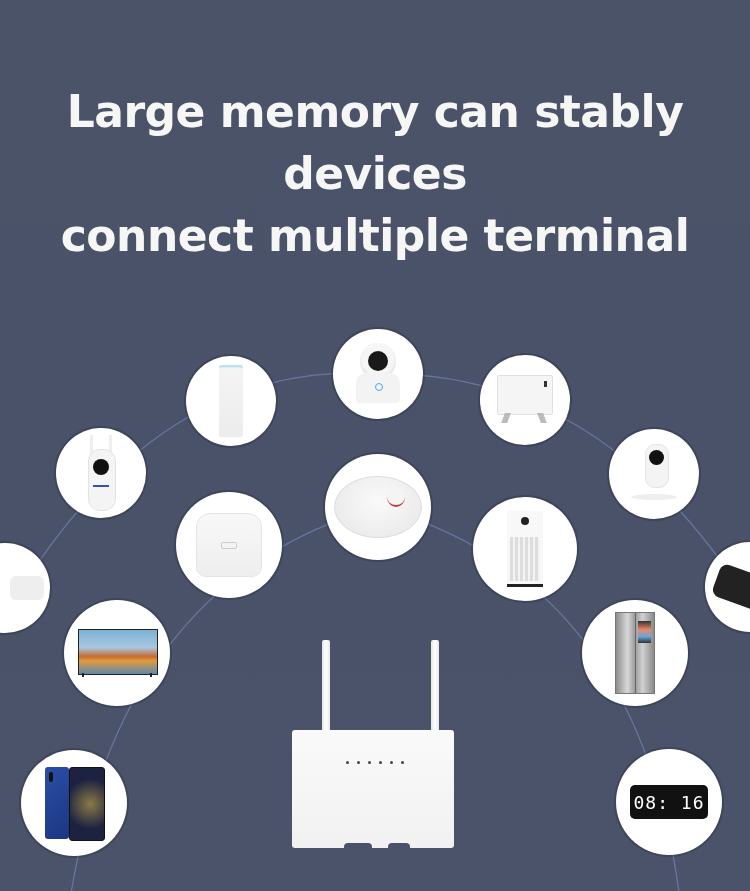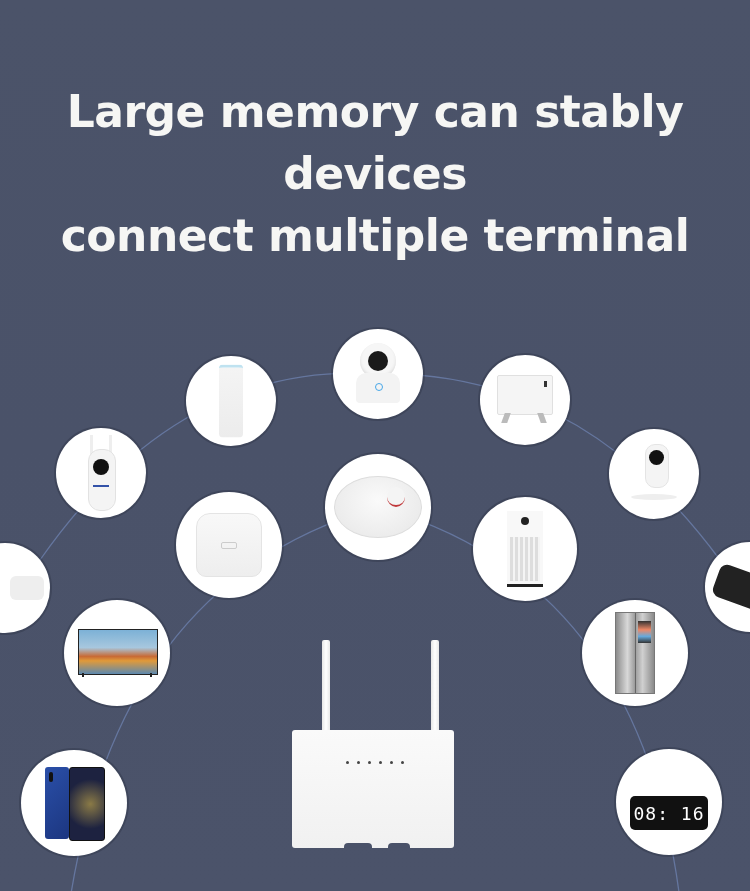--- a/index.html
+++ b/index.html
@@ -11,21 +11,21 @@
   .dev { position:absolute; border-radius:50%; background:#fff; box-shadow:0 0 0 2px rgba(40,46,64,0.35); overflow:hidden; }
   .dev .g { position:absolute; left:50%; top:50%; transform:translate(-50%,-50%); }
   
   .router { position:absolute; left:292px; top:640px; width:170px; height:210px; }
   .antenna { position:absolute; top:0; width:8px; height:95px; background:linear-gradient(90deg,#e6e6e6,#fff,#e8e8e8); border-radius:2px; }
   .router-body { position:absolute; left:0; top:90px; width:162px; height:118px; background:linear-gradient(180deg,#fafafa,#f1f1f1); border-radius:3px; }
   .leds { position:absolute; left:54px; top:31px; display:flex; gap:8px; }
   .led { width:3px; height:3px; border-radius:50%; background:#444; }
   .foot-notch { position:absolute; bottom:0; height:5px; background:#4a5269; }
   
-  .clock-face { width:78px; height:34px; background:#111; border-radius:5px; color:#fff; font-family:"DejaVu Sans Mono", monospace; font-size:18px; display:flex; align-items:center; justify-content:center; letter-spacing:1px;margin-top:11px; }
+  .clock-face { width:78px; height:34px; background:#111; border-radius:5px; color:#fff; font-family:"DejaVu Sans Mono", monospace; font-size:18px; display:flex; align-items:center; justify-content:center; letter-spacing:1px; }
 </style>
 </head>
 <body>
 
 <div class="stage">
 
   <svg class="arcs" width="750" height="891">
     <path d="M 40 560 Q 180 360 378 374 Q 580 370 720 560" fill="none" stroke="#6a7ca8" stroke-width="1.3" opacity="0.85"></path>
     <path d="M 70 900 Q 120 580 378 507 Q 640 580 680 900" fill="none" stroke="#6a7ca8" stroke-width="1.3" opacity="0.85"></path>
   </svg>

